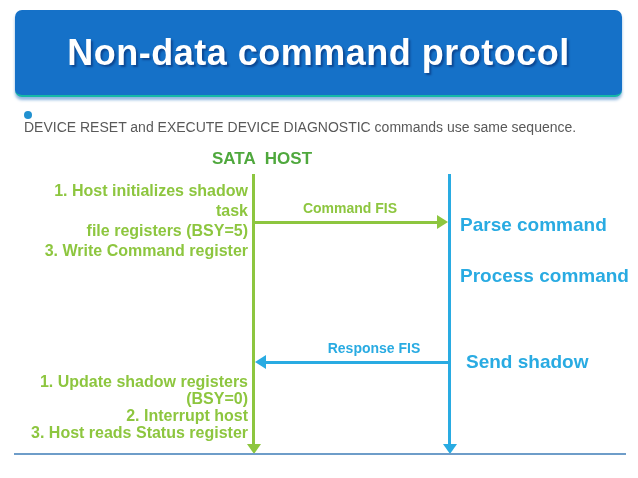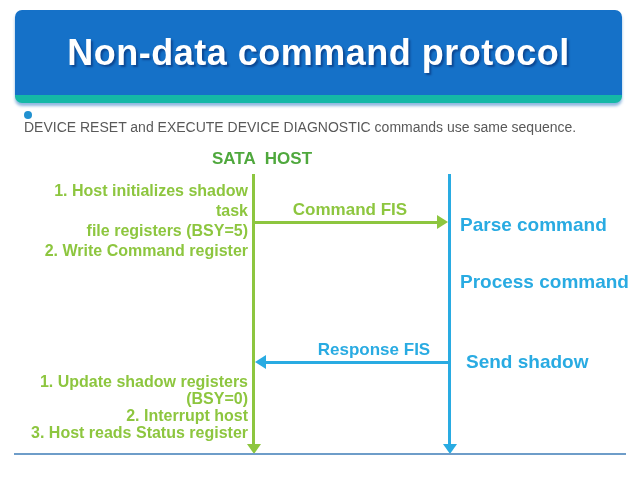--- a/index.html
+++ b/index.html
@@ -3,21 +3,21 @@
 <meta charset="utf-8">
 <style>
   html,body{margin:0;padding:0;background:#ffffff;}
   .slide{
     position:relative;width:638px;height:478px;background:#ffffff;
     font-family:"Liberation Sans",sans-serif;overflow:hidden;
   }
   .title-box{
     position:absolute;left:15px;top:10px;width:607px;height:85px;
     background:#1571c8;border-radius:7px;
-    border-bottom:8px solid #14b8a6;
+    border-bottom:2px solid #14b8a6;
     box-shadow:0 3px 3px rgba(130,175,220,0.9);
     display:flex;align-items:center;justify-content:center;
   }
   .title-text{
     color:#ffffff;font-size:36px;font-weight:bold;letter-spacing:0.5px;
     text-shadow:2px 2px 2px rgba(0,20,80,0.45);
     white-space:nowrap;
   }
   .bullet-row{position:absolute;left:24px;top:106px;display:flex;align-items:flex-start;flex-direction:column;}
   .bullet-dot{
@@ -47,34 +47,34 @@
   .arrow-right{
     position:absolute;left:437px;top:215px;width:0;height:0;
     border-top:7px solid transparent;border-bottom:7px solid transparent;
     border-left:11px solid #8dc63f;
   }
   .arrow-left{
     position:absolute;left:255px;top:355px;width:0;height:0;
     border-top:7px solid transparent;border-bottom:7px solid transparent;
     border-right:11px solid #29abe2;
   }
-  .msg-label{position:absolute;text-align:center;font-size:17px;font-weight:600;white-space:nowrap;}
+  .msg-label{position:absolute;text-align:center;font-size:14px;font-weight:600;white-space:nowrap;}
   .cmd-label{left:258px;top:200px;width:184px;color:#8dc63f;}
   .resp-label{left:282px;top:340px;width:184px;color:#29abe2;}
 
   .green-block{
     position:absolute;left:18px;width:230px;text-align:right;
     color:#8dc63f;font-size:16px;font-weight:600;
   }
   .pre-block{top:181px;line-height:20px;}
   .post-block{top:373px;line-height:17px;}
 
   .dev-step{position:absolute;color:#29abe2;font-size:19px;font-weight:600;white-space:nowrap;}
   .step-parse{left:460px;top:214px;}
-  .step-process{left:460px;top:271px;}
+  .step-process{left:460px;top:265px;}
   .step-send{left:466px;top:351px;}
 
   .bottom-rule{position:absolute;left:14px;top:453px;width:612px;height:2px;background:#6e9dc9;}
 </style>
 </head>
 <body>
 
 <div class="slide">
 
   <div class="title-box">
@@ -97,21 +97,21 @@
   <div class="hline cmd-line"></div>
   <div class="arrow-right"></div>
 
   <div class="msg-label resp-label">Response FIS</div>
   <div class="hline resp-line"></div>
   <div class="arrow-left"></div>
 
   <div class="green-block pre-block">
     <div>1. Host initializes shadow task</div>
     <div>file registers (BSY=5)</div>
-    <div>2. Write Command register</div>
+    <div>3. Write Command register</div>
   </div>
 
   <div class="green-block post-block">
     <div>1. Update shadow registers</div>
     <div>(BSY=0)</div>
     <div>2. Interrupt host</div>
     <div>3. Host reads Status register</div>
   </div>
 
   <div class="dev-step step-parse">Parse command</div>

